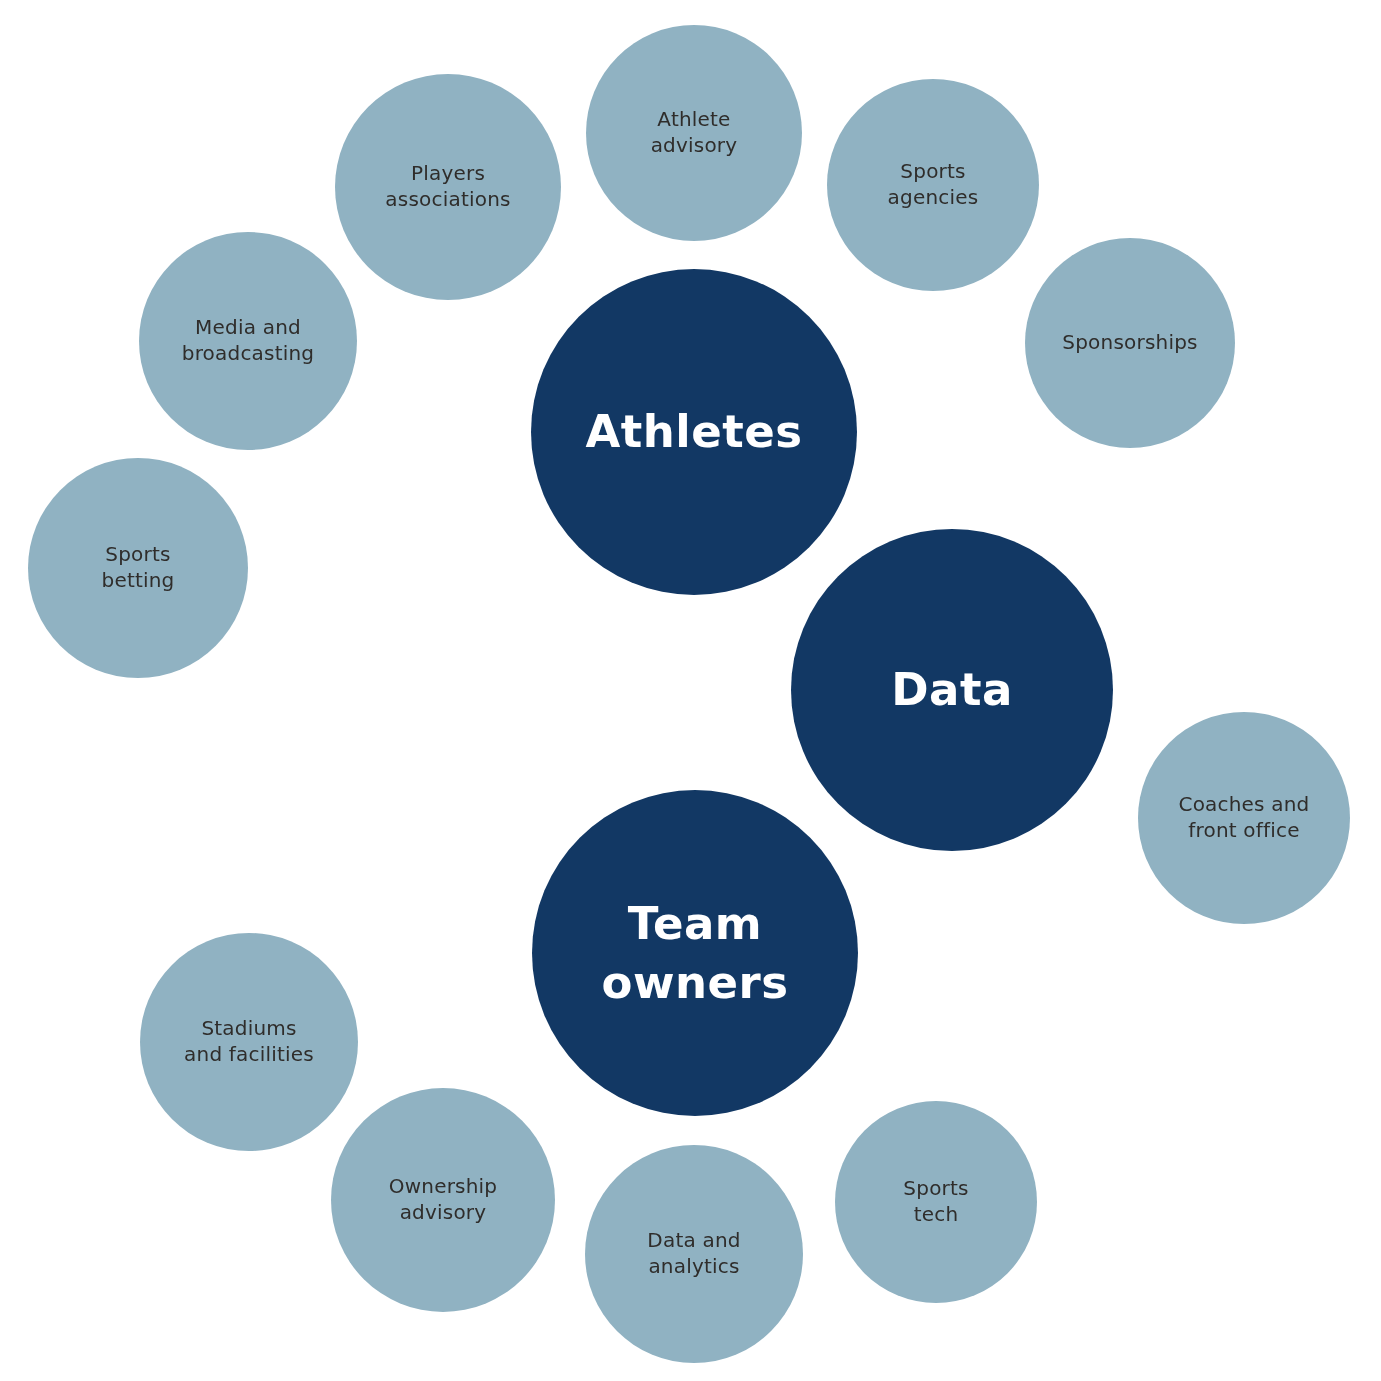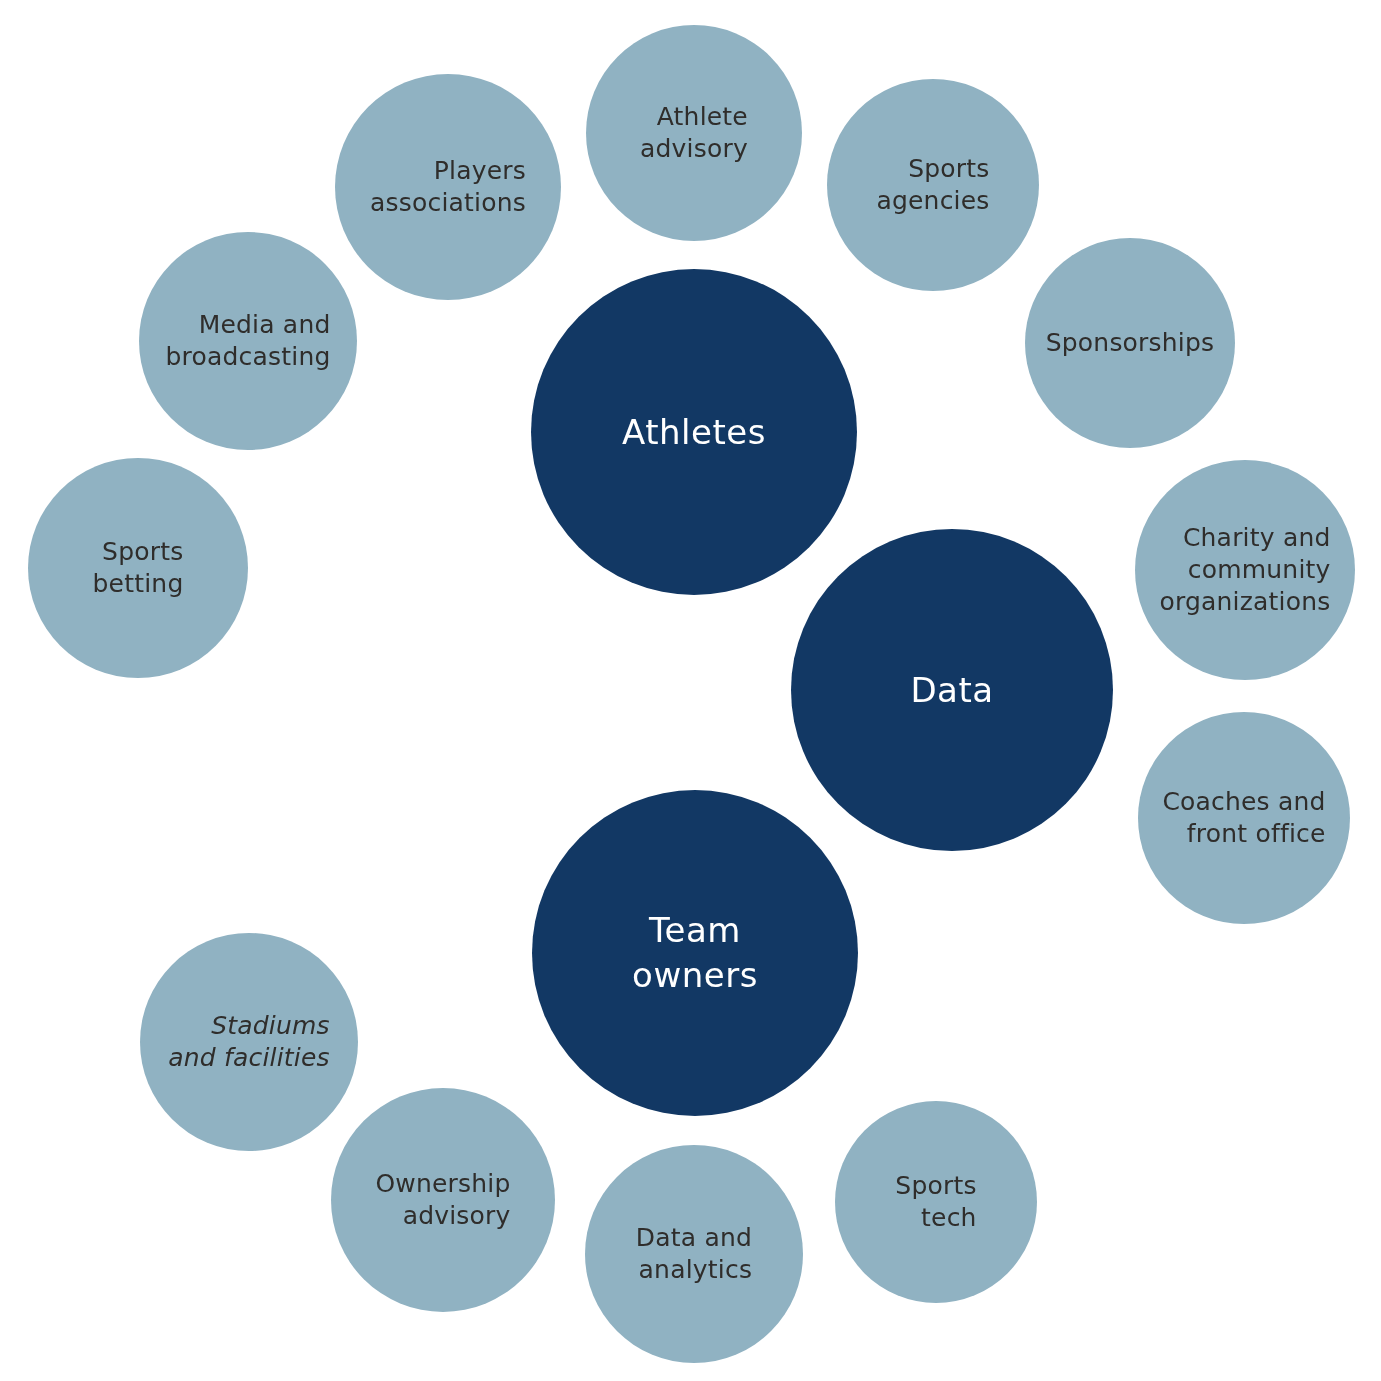--- a/index.html
+++ b/index.html
@@ -22,33 +22,32 @@
     border-radius: 50%;
     transform: translate(-50%, -50%);
     display: flex;
     align-items: center;
     justify-content: center;
     text-align: center;
   }
   .core {
     background: var(--core-fill, #123864);
     color: var(--core-text, #ffffff);
-    font-size: 34px;
-    font-weight: 400;
+    font-size: 45px;
+    font-weight: 700;
     line-height: 1.32;
     letter-spacing: 0.5px;
   }
   .sat {
     background: var(--sat-fill, #90b2c2);
     color: var(--sat-text, #2f2d2b);
-    font-size: 25px;
+    font-size: 20px;
     font-weight: 400;
     line-height: 1.28;
     letter-spacing: 0.2px;
-    text-align: right;
   }
   .lbl {
     white-space: pre-line;
     max-width: 94%;
   }
 </style>
 </head>
 <body>
 
 <div class="stage" id="diagram-stage" style="--bg: #ffffff; --core-fill: #123864; --core-text: #ffffff; --sat-fill: #90b2c2; --sat-text: #2f2d2b;">
@@ -68,42 +67,37 @@
     <span class="lbl">Athlete
 advisory</span>
   </div>
   <div class="circle sat" style="left:933px; top:185px; --d:212px;">
     <span class="lbl">Sports
 agencies</span>
   </div>
   <div class="circle sat" style="left:1130px; top:343px; --d:210px;">
     <span class="lbl">Sponsorships</span>
   </div>
-  <div class="circle sat" style="left:1245px; top:570px; --d:220px;">
-    <span class="lbl">Charity and
-community
-organizations</span>
-  </div>
   <div class="circle sat" style="left:1244px; top:818px; --d:212px;">
     <span class="lbl">Coaches and
 front office</span>
   </div>
   <div class="circle sat" style="left:936px; top:1202px; --d:202px;">
     <span class="lbl">Sports
 tech</span>
   </div>
   <div class="circle sat" style="left:694px; top:1254px; --d:218px;">
     <span class="lbl">Data and
 analytics</span>
   </div>
   <div class="circle sat" style="left:443px; top:1200px; --d:224px;">
     <span class="lbl">Ownership
 advisory</span>
   </div>
-  <div class="circle sat" style="left:249px; top:1042px;font-style:italic; --d:218px;">
+  <div class="circle sat" style="left:249px; top:1042px; --d:218px;">
     <span class="lbl">Stadiums
 and facilities</span>
   </div>
   <div class="circle sat" style="left:138px; top:568px; --d:220px;">
     <span class="lbl">Sports
 betting</span>
   </div>
   <div class="circle sat" style="left:248px; top:341px; --d:218px;">
     <span class="lbl">Media and
 broadcasting</span>

